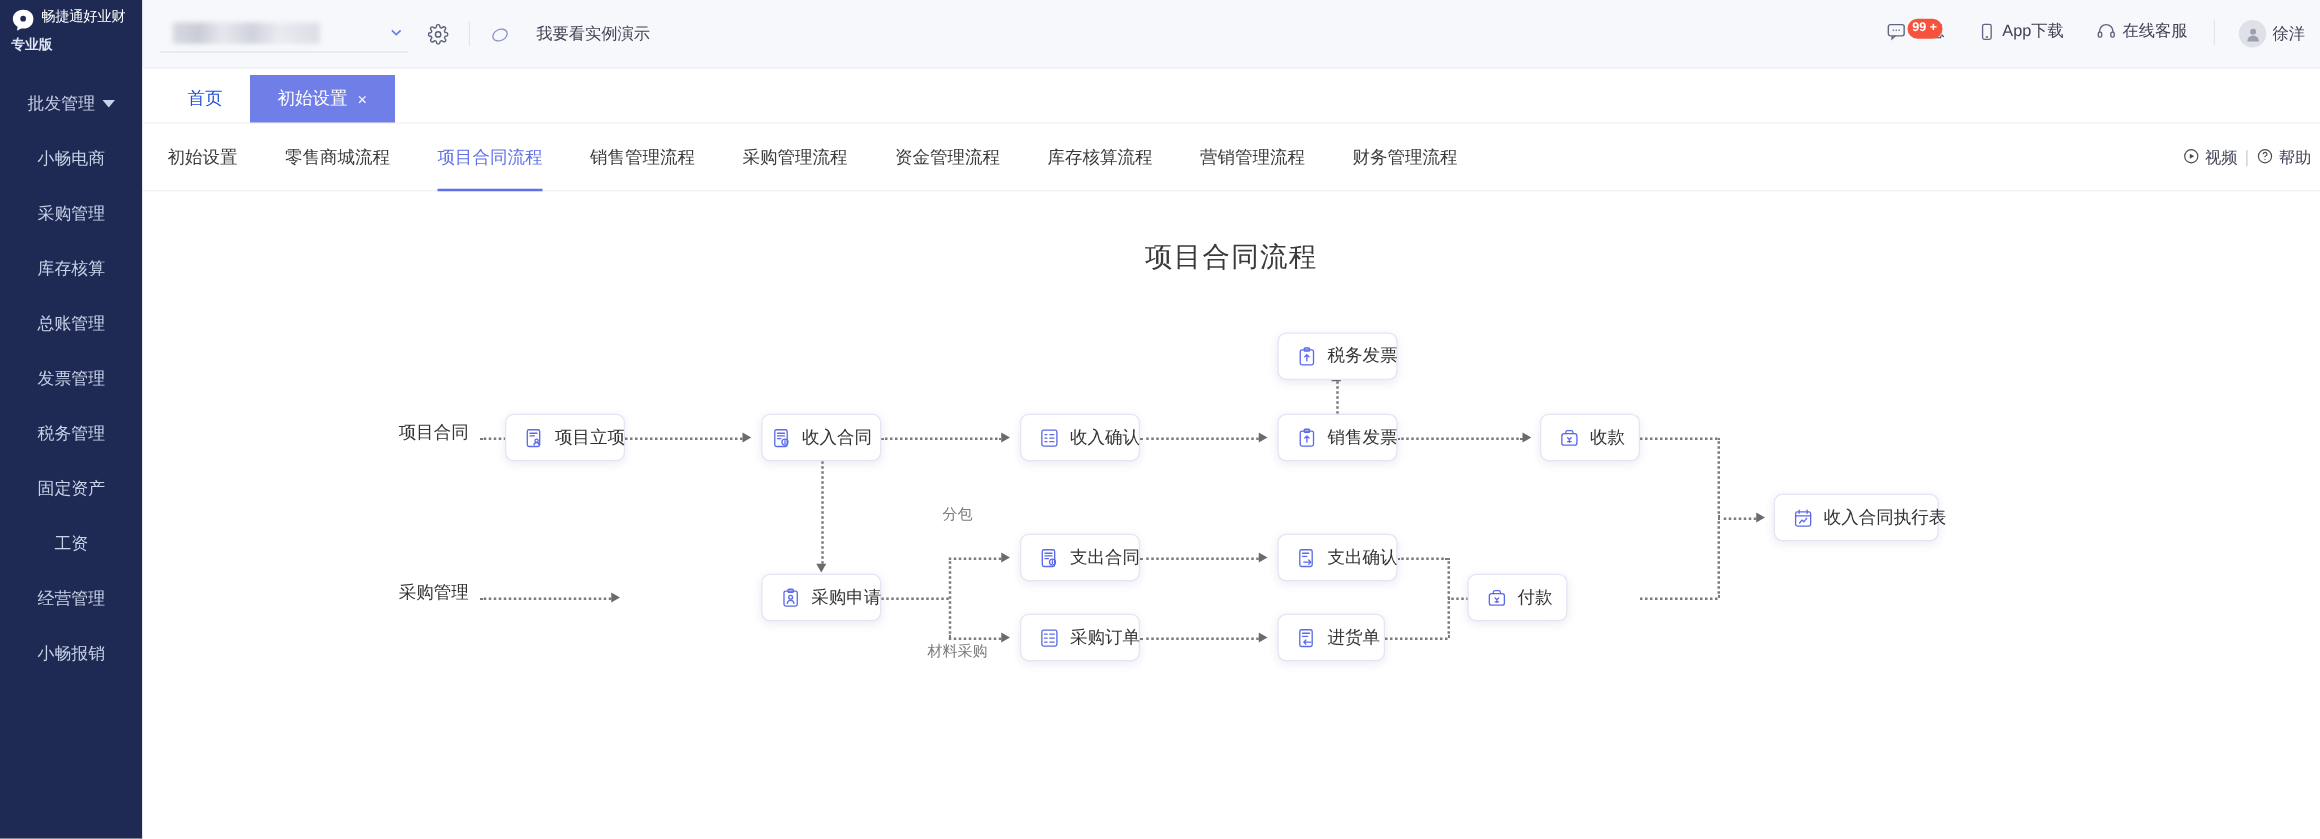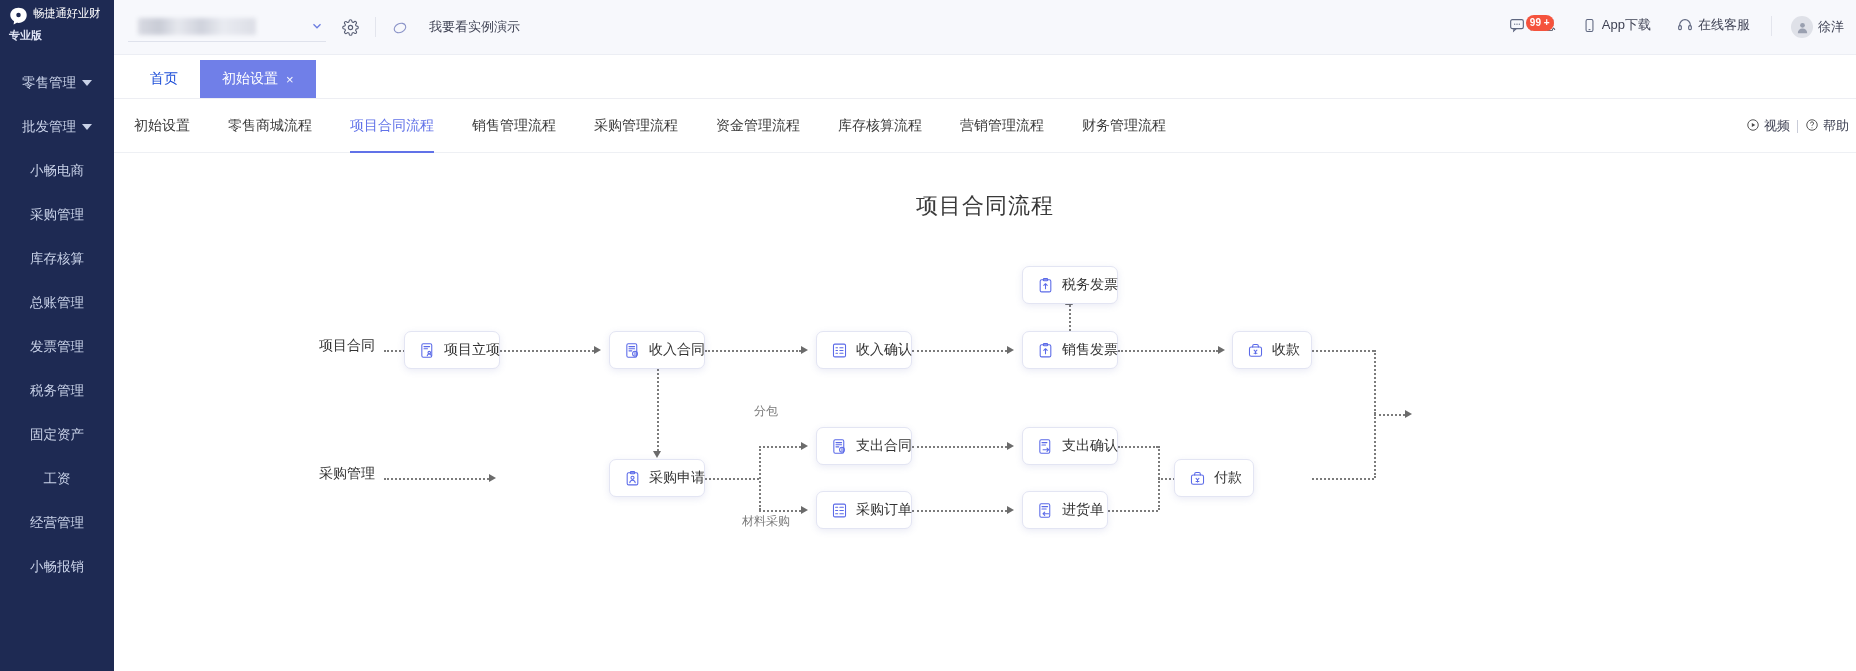--- a/index.html
+++ b/index.html
@@ -178,24 +178,20 @@
           <svg width="21" height="21" viewBox="0 0 24 24">
             <path d="M12 2C6.6 2 2.6 5.6 2.6 10.4c0 3 1.7 5.6 4.3 7.1l-.5 3.7 3.7-2.1c.6.1 1.2.2 1.9.2 5.4 0 9.4-3.6 9.4-8.9S17.4 2 12 2z" fill="#ffffff"></path>
             <circle cx="12" cy="10.2" r="2.6" fill="#1e2a53"></circle>
           </svg>
         </span>
         <span class="logo-text">畅捷通好业财</span>
       </div>
       <span class="logo-badge">专业版</span>
     </div>
     <div class="menu" id="sidebar-menu">
-        <div class="menu-item">
-          <span>零售管理</span>
-          <span class="caret"></span>
-        </div>
         <div class="menu-item">
           <span>批发管理</span>
           <span class="caret"></span>
         </div>
         <div class="menu-item">
           <span>小畅电商</span>
         </div>
         <div class="menu-item">
           <span>采购管理</span>
         </div>
@@ -425,21 +421,21 @@
             <span class="nic">
               <svg width="17" height="17" viewBox="0 0 24 24" fill="none" stroke="#5b6ae8" stroke-width="1.5" stroke-linecap="round" stroke-linejoin="round">
                 <rect x="4" y="2.5" width="14" height="19" rx="2"></rect>
                 <path d="M7 6.5h8M7 9.5h5"></path>
                 <circle cx="14.5" cy="15" r="1.8"></circle>
                 <path d="M11.6 19.5c.3-1.6 1.5-2.6 2.9-2.6s2.6 1 2.9 2.6"></path>
               </svg>
             </span>
             <span>项目立项</span>
           </div>
-          <div class="node" style="left: 495px; top: 100px; width: 96px;">
+          <div class="node" style="left: 495px; top: 100px; width: 96px; justify-content: center;">
             <span class="nic">
               <svg width="17" height="17" viewBox="0 0 24 24" fill="none" stroke="#5b6ae8" stroke-width="1.5" stroke-linecap="round" stroke-linejoin="round">
                 <rect x="4" y="2.5" width="14" height="19" rx="2"></rect>
                 <path d="M7 6.5h8M7 9.5h8M7 12.5h4"></path>
                 <circle cx="15.5" cy="16.5" r="3.4"></circle>
                 <path d="M15.5 14.9v3.2"></path>
               </svg>
             </span>
             <span>收入合同</span>
           </div>
@@ -475,20 +471,30 @@
           <div class="node" style="left: 1118px; top: 100px; width: 80px;">
             <span class="nic">
               <svg width="17" height="17" viewBox="0 0 24 24" fill="none" stroke="#5b6ae8" stroke-width="1.5" stroke-linecap="round" stroke-linejoin="round">
                 <rect x="3.5" y="7" width="17" height="13" rx="2.5"></rect>
                 <path d="M8 7V5.5A2 2 0 0 1 10 3.5h4a2 2 0 0 1 2 2V7"></path>
                 <path d="M10 11.5l2 2 2-2M12 13.5v3.2M10 16h4"></path>
               </svg>
             </span>
             <span>收款</span>
           </div>
+          <div class="node" style="left: 1305px; top: 164px; width: 132px;">
+            <span class="nic">
+              <svg width="17" height="17" viewBox="0 0 24 24" fill="none" stroke="#5b6ae8" stroke-width="1.5" stroke-linecap="round" stroke-linejoin="round">
+                <rect x="3.5" y="5" width="17" height="16" rx="2"></rect>
+                <path d="M3.5 9.5h17M7.5 3v3.5M16.5 3v3.5"></path>
+                <path d="M8 17.5l2.6-3.3 2.2 2 3.2-4"></path>
+              </svg>
+            </span>
+            <span>收入合同执行表</span>
+          </div>
           <div class="node" style="left: 495px; top: 228px; width: 96px;">
             <span class="nic">
               <svg width="17" height="17" viewBox="0 0 24 24" fill="none" stroke="#5b6ae8" stroke-width="1.5" stroke-linecap="round" stroke-linejoin="round">
                 <rect x="4.5" y="4" width="15" height="17" rx="2"></rect>
                 <rect x="9" y="2" width="6" height="3.4" rx="1"></rect>
                 <circle cx="12" cy="11" r="2.2"></circle>
                 <path d="M8.2 17.8c.4-2 1.9-3.2 3.8-3.2s3.4 1.2 3.8 3.2"></path>
               </svg>
             </span>
             <span>采购申请</span>

